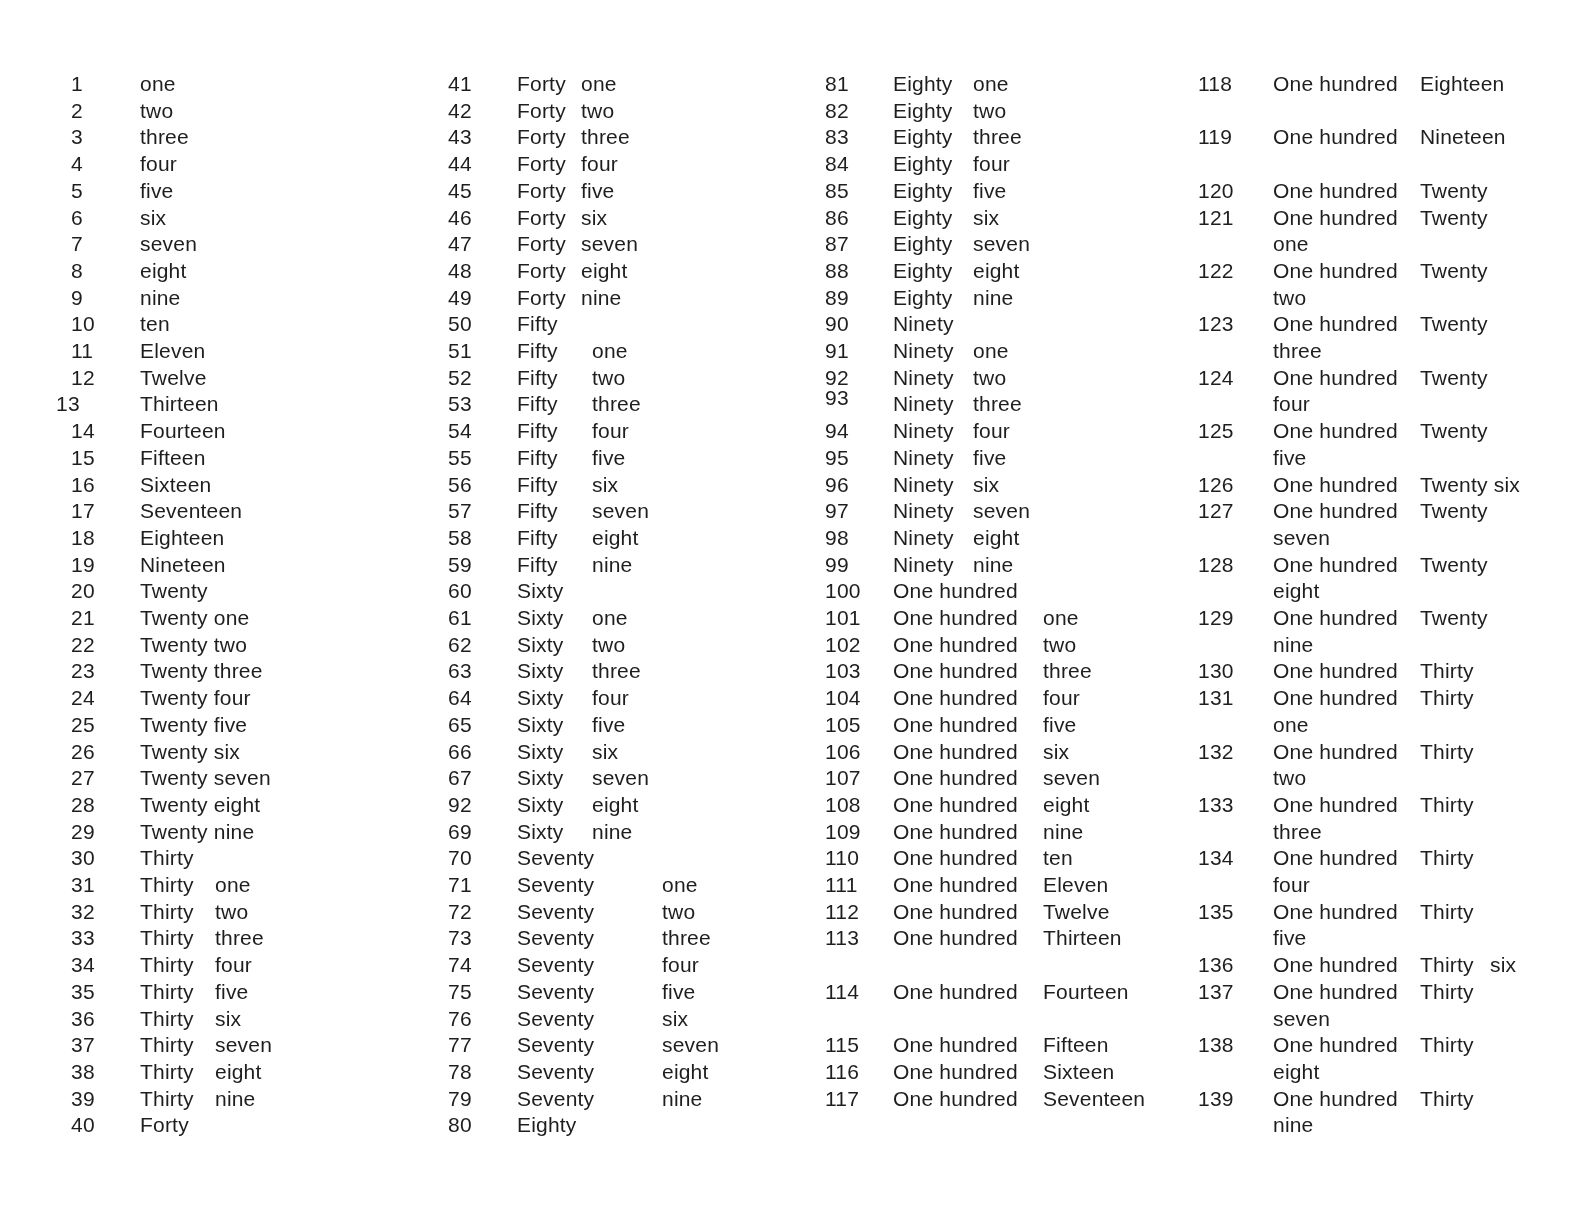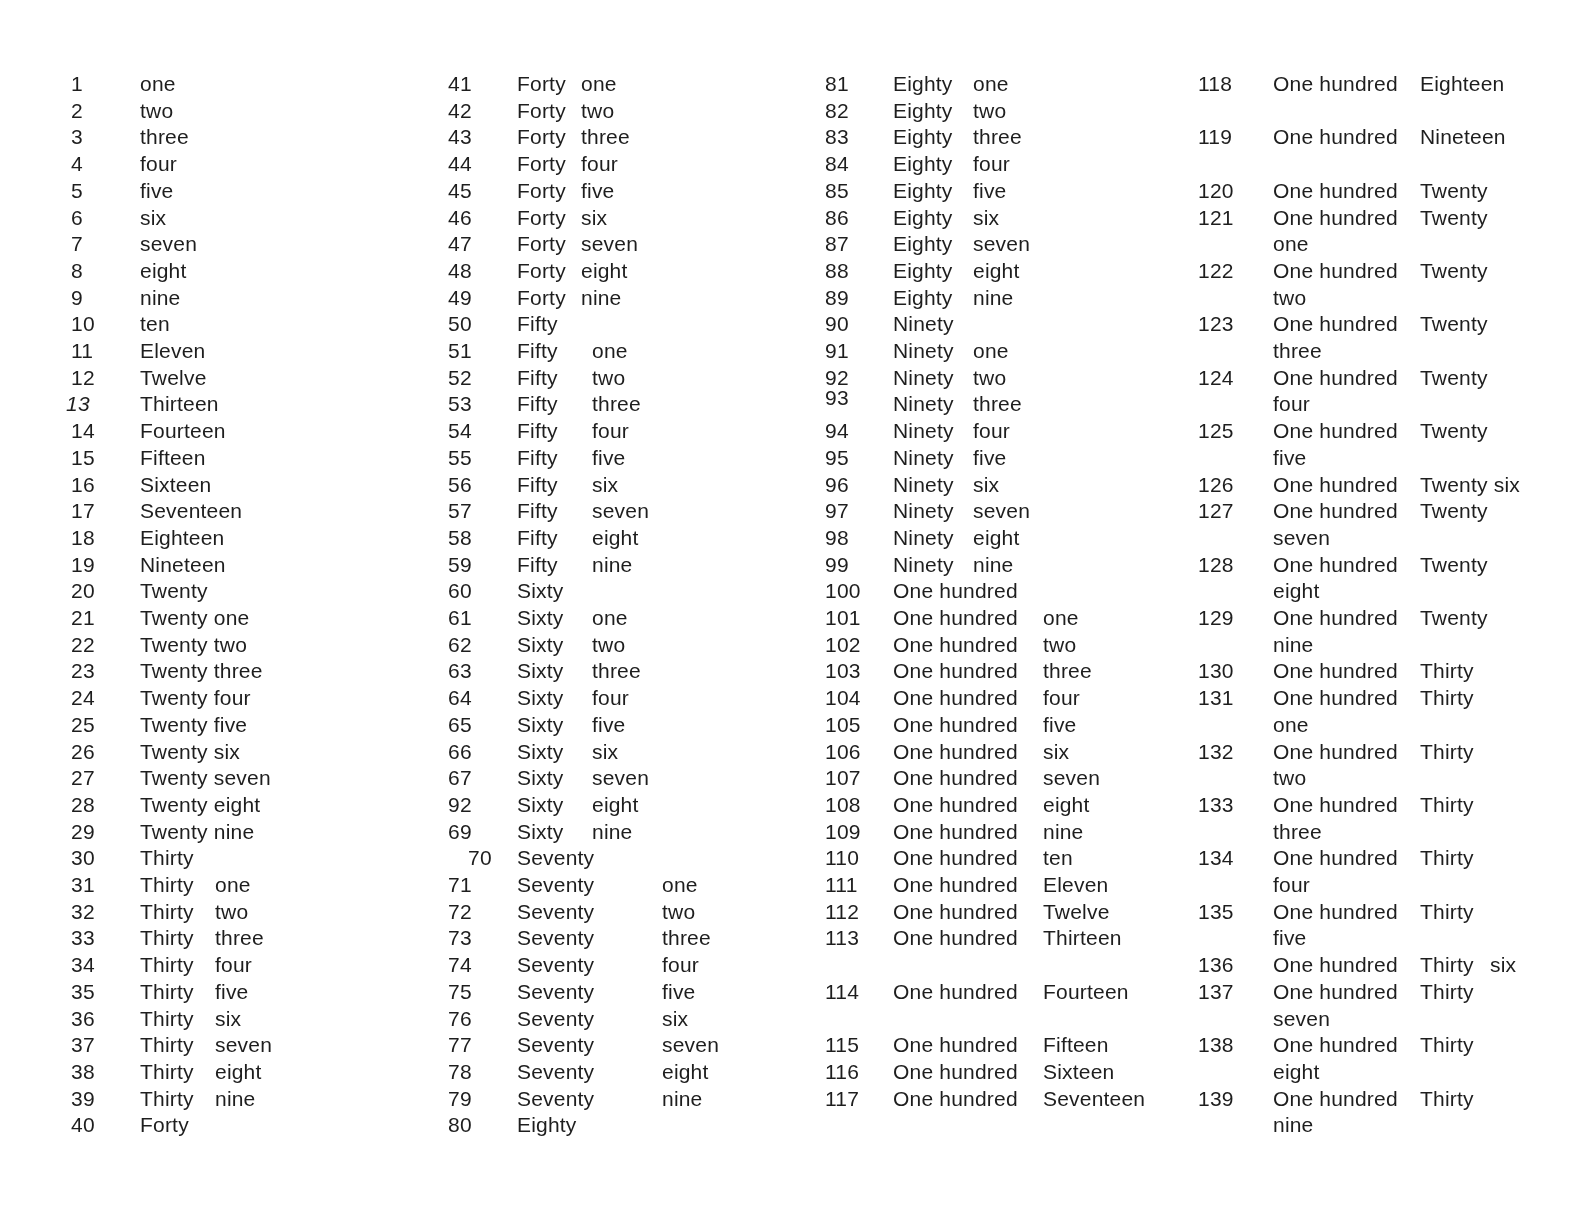--- a/index.html
+++ b/index.html
@@ -40,21 +40,21 @@
     <span class="cell" style="left: 71px; top: 257.9px;">8</span>
     <span class="cell" style="left: 140px; top: 257.9px;">eight</span>
     <span class="cell" style="left: 71px; top: 284.6px;">9</span>
     <span class="cell" style="left: 140px; top: 284.6px;">nine</span>
     <span class="cell" style="left: 71px; top: 311.3px;">10</span>
     <span class="cell" style="left: 140px; top: 311.3px;">ten</span>
     <span class="cell" style="left: 71px; top: 338px;">11</span>
     <span class="cell" style="left: 140px; top: 338px;">Eleven</span>
     <span class="cell" style="left: 71px; top: 364.7px;">12</span>
     <span class="cell" style="left: 140px; top: 364.7px;">Twelve</span>
-    <span class="cell" style="left: 66px; top: 391.4px; font-style: italic;">13</span>
+    <span class="cell" style="left: 56px; top: 391.4px;">13</span>
     <span class="cell" style="left: 140px; top: 391.4px;">Thirteen</span>
     <span class="cell" style="left: 71px; top: 418.1px;">14</span>
     <span class="cell" style="left: 140px; top: 418.1px;">Fourteen</span>
     <span class="cell" style="left: 71px; top: 444.8px;">15</span>
     <span class="cell" style="left: 140px; top: 444.8px;">Fifteen</span>
     <span class="cell" style="left: 71px; top: 471.5px;">16</span>
     <span class="cell" style="left: 140px; top: 471.5px;">Sixteen</span>
     <span class="cell" style="left: 71px; top: 498.2px;">17</span>
     <span class="cell" style="left: 140px; top: 498.2px;">Seventeen</span>
     <span class="cell" style="left: 71px; top: 524.9px;">18</span>
@@ -190,21 +190,21 @@
     <span class="cell" style="left: 592px; top: 738.5px;">six</span>
     <span class="cell" style="left: 448px; top: 765.2px;">67</span>
     <span class="cell" style="left: 517px; top: 765.2px;">Sixty</span>
     <span class="cell" style="left: 592px; top: 765.2px;">seven</span>
     <span class="cell" style="left: 448px; top: 791.9px;">92</span>
     <span class="cell" style="left: 517px; top: 791.9px;">Sixty</span>
     <span class="cell" style="left: 592px; top: 791.9px;">eight</span>
     <span class="cell" style="left: 448px; top: 818.6px;">69</span>
     <span class="cell" style="left: 517px; top: 818.6px;">Sixty</span>
     <span class="cell" style="left: 592px; top: 818.6px;">nine</span>
-    <span class="cell" style="left: 468px; top: 845.3px;">70</span>
+    <span class="cell" style="left: 448px; top: 845.3px;">70</span>
     <span class="cell" style="left: 517px; top: 845.3px;">Seventy</span>
     <span class="cell" style="left: 448px; top: 872px;">71</span>
     <span class="cell" style="left: 517px; top: 872px;">Seventy</span>
     <span class="cell" style="left: 662px; top: 872px;">one</span>
     <span class="cell" style="left: 448px; top: 898.7px;">72</span>
     <span class="cell" style="left: 517px; top: 898.7px;">Seventy</span>
     <span class="cell" style="left: 662px; top: 898.7px;">two</span>
     <span class="cell" style="left: 448px; top: 925.4px;">73</span>
     <span class="cell" style="left: 517px; top: 925.4px;">Seventy</span>
     <span class="cell" style="left: 662px; top: 925.4px;">three</span>

